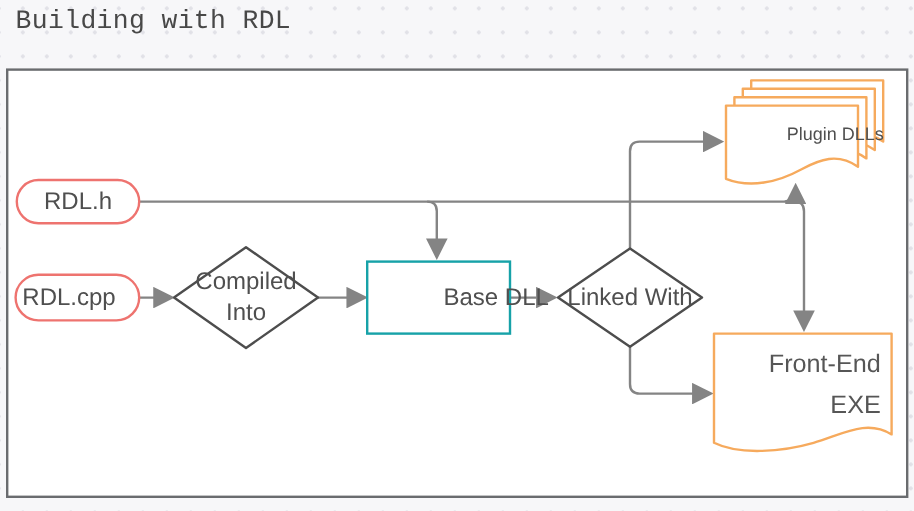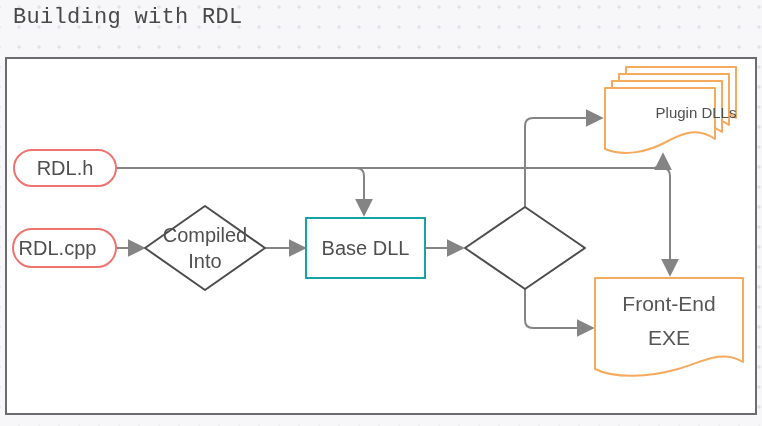--- a/index.html
+++ b/index.html
@@ -17,21 +17,21 @@
   .frame{
     position:absolute;left:5px;top:57px;width:752px;height:358px;
     background:#ffffff;border:2px solid #6a6c6f;box-sizing:border-box;
   }
   svg.diagram{position:absolute;left:0;top:0;}
   .node-label{
     position:absolute;display:flex;align-items:center;justify-content:center;
     text-align:center;color:#4f4f4f;font-size:20px;line-height:1.3;
     pointer-events:none;
   }
-  .label-lg{font-size:21px;line-height:1.6;color:#565656;}
+  .label-lg{font-size:21px;line-height:1.6;color:#565656;text-align:right;}
   .label-md{font-size:15px;}
 </style>
 </head>
 <body>
 
 <div class="page">
 
   <div class="title">Building with RDL</div>
 
   <div class="frame"></div>
@@ -73,20 +73,21 @@
     <rect x="14" y="150" width="102" height="36" rx="18" fill="#ffffff" stroke="#ee736f" stroke-width="2"></rect>
     <rect x="13" y="229" width="103" height="38" rx="19" fill="#ffffff" stroke="#ee736f" stroke-width="2"></rect>
   </svg>
 
   <div class="node-label" style="left:14px;top:150px;width:102px;height:36px;">RDL.h</div>
 
   <div class="node-label" style="left:13px;top:229px;width:89px;height:38px;">RDL.cpp</div>
 
   <div class="node-label" style="left:145px;top:206px;width:120px;height:84px;">Compiled Into</div>
 
-  <div class="node-label" style="left:306px;top:218px;width:119px;height:60px;">Base DLL</div>
+  <div class="node-label" style="left:306px;top:218px;width:119px;height:60px;padding-left:48px;">Base DLL</div>
 
+  <div class="node-label" style="left:465px;top:207px;width:120px;height:82px;">Linked With</div>
 
   <div class="node-label label-md" style="left:605px;top:88px;width:110px;height:50px;margin-left:36px;">Plugin DLLs</div>
 
   <div class="node-label label-lg" style="left:604px;top:283px;width:130px;height:76px;">Front-End EXE</div>
 
 </div>
 
 </body></html>

